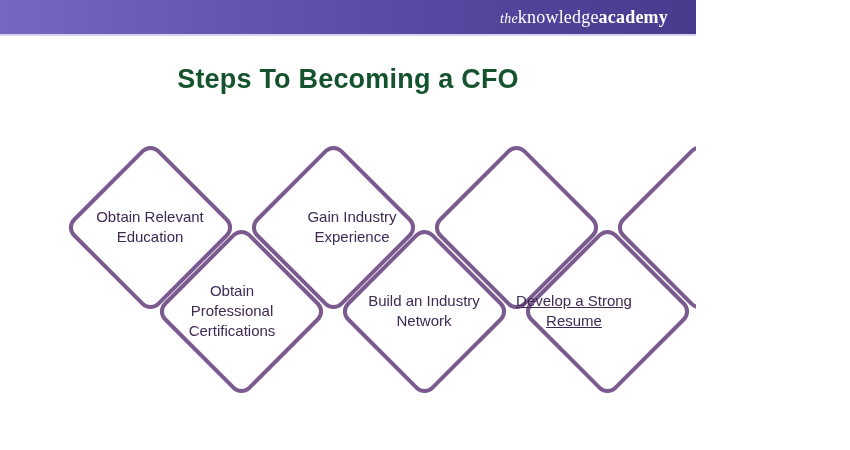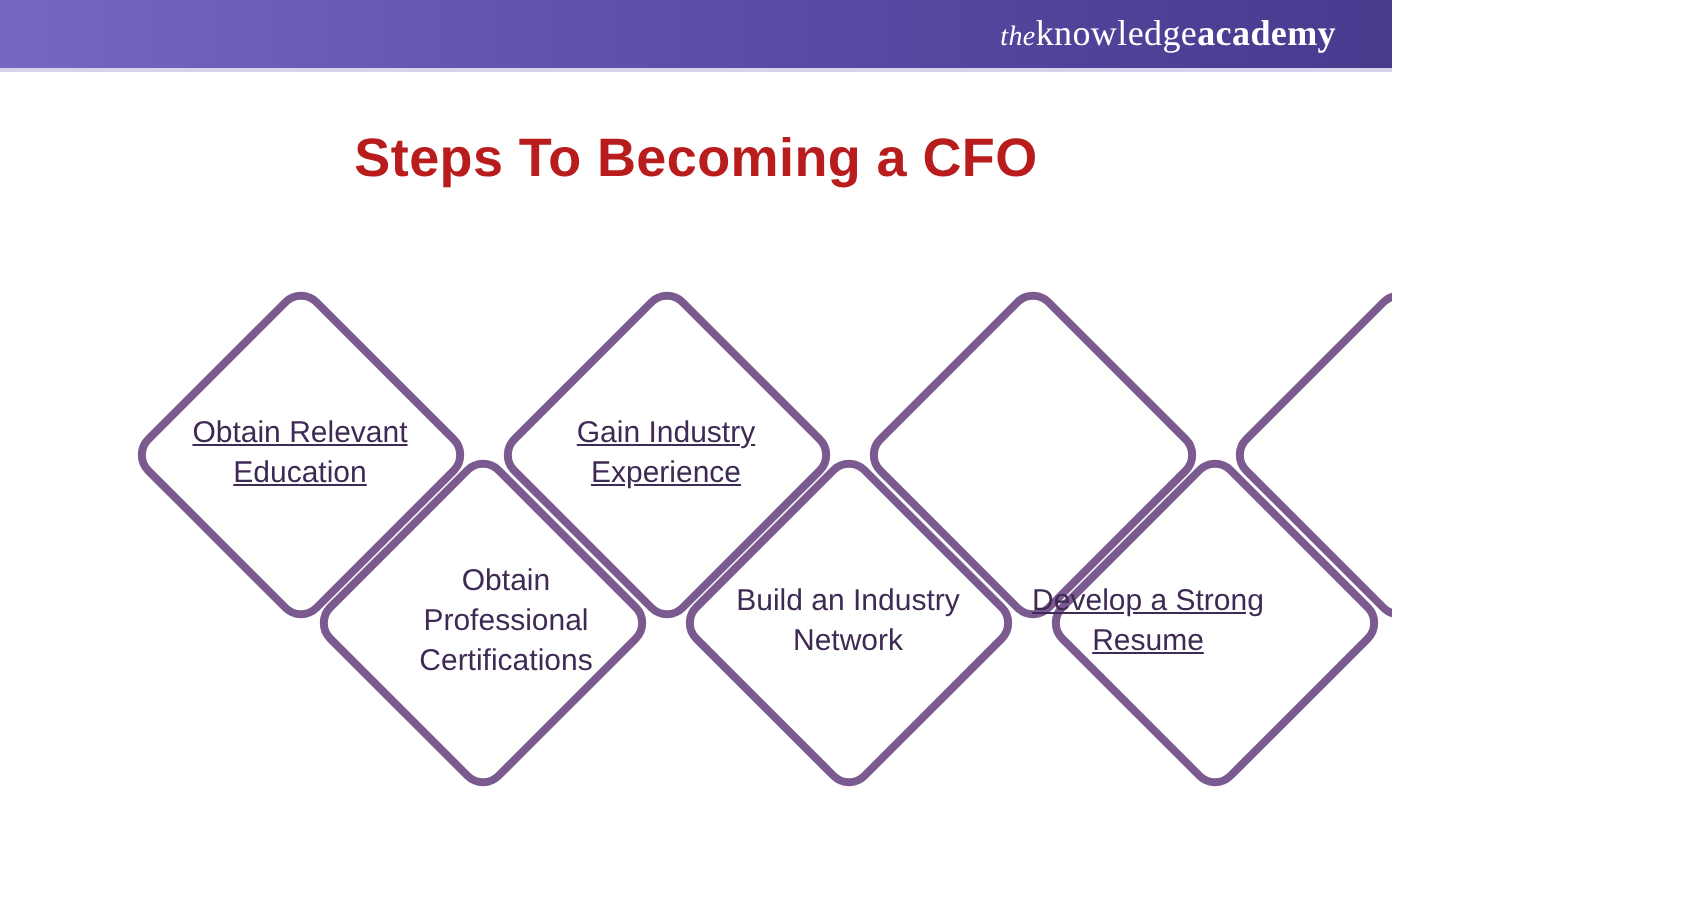--- a/index.html
+++ b/index.html
@@ -39,21 +39,21 @@
   
   .page-title {
     position: absolute;
     top: 64px;
     left: 0;
     width: 100%;
     margin: 0;
     text-align: center;
     font-size: 27px;
     font-weight: 800;
-    color: #b91c1c;
+    color: #14532d;
     letter-spacing: 0.2px;
   }
 
   
   .diamond {
     position: absolute;
     width: 123px;
     height: 123px;
     box-sizing: border-box;
     background: #ffffff;
@@ -91,25 +91,25 @@
 
   <div class="diamond row-top" style="left:88.5px;  top:165.5px;"></div>
   <div class="diamond row-top" style="left:271.5px; top:165.5px;"></div>
   <div class="diamond row-top" style="left:454.5px; top:165.5px;"></div>
   <div class="diamond row-top" style="left:637.5px; top:165.5px;"></div>
 
   <div class="diamond row-bottom" style="left:179.5px; top:249.5px;"></div>
   <div class="diamond row-bottom" style="left:362.5px; top:249.5px;"></div>
   <div class="diamond row-bottom" style="left:545.5px; top:249.5px;"></div>
 
-  <div class="dlabel" style="left:150px; top:227px;text-decoration:underline;">Obtain Relevant
+  <div class="dlabel" style="left:150px; top:227px;">Obtain Relevant
 Education</div>
-  <div class="dlabel" style="left:333px; top:227px;text-decoration:underline;">Gain Industry
+  <div class="dlabel" style="left:352px; top:227px;">Gain Industry
 Experience</div>
-  <div class="dlabel" style="left:253px; top:311px;">Obtain
+  <div class="dlabel" style="left:232px; top:311px;">Obtain
 Professional
 Certifications</div>
   <div class="dlabel" style="left:424px; top:311px;">Build an Industry
 Network</div>
   <div class="dlabel" style="left:574px; top:311px;text-decoration:underline;">Develop a Strong
 Resume</div>
 
 </div>
 
 </body></html>

